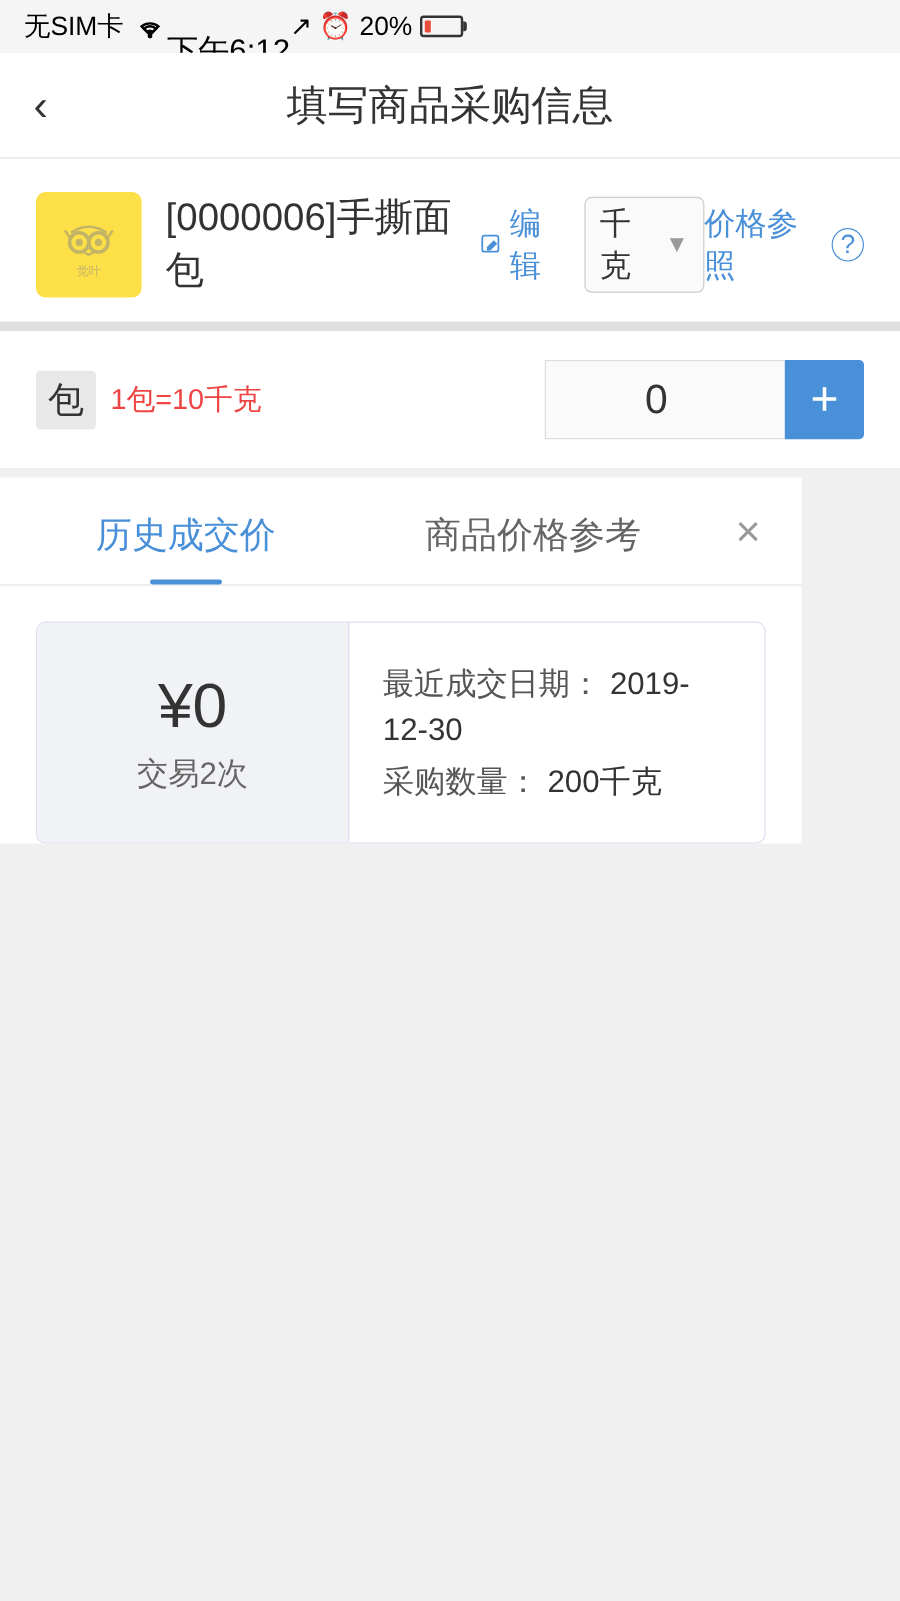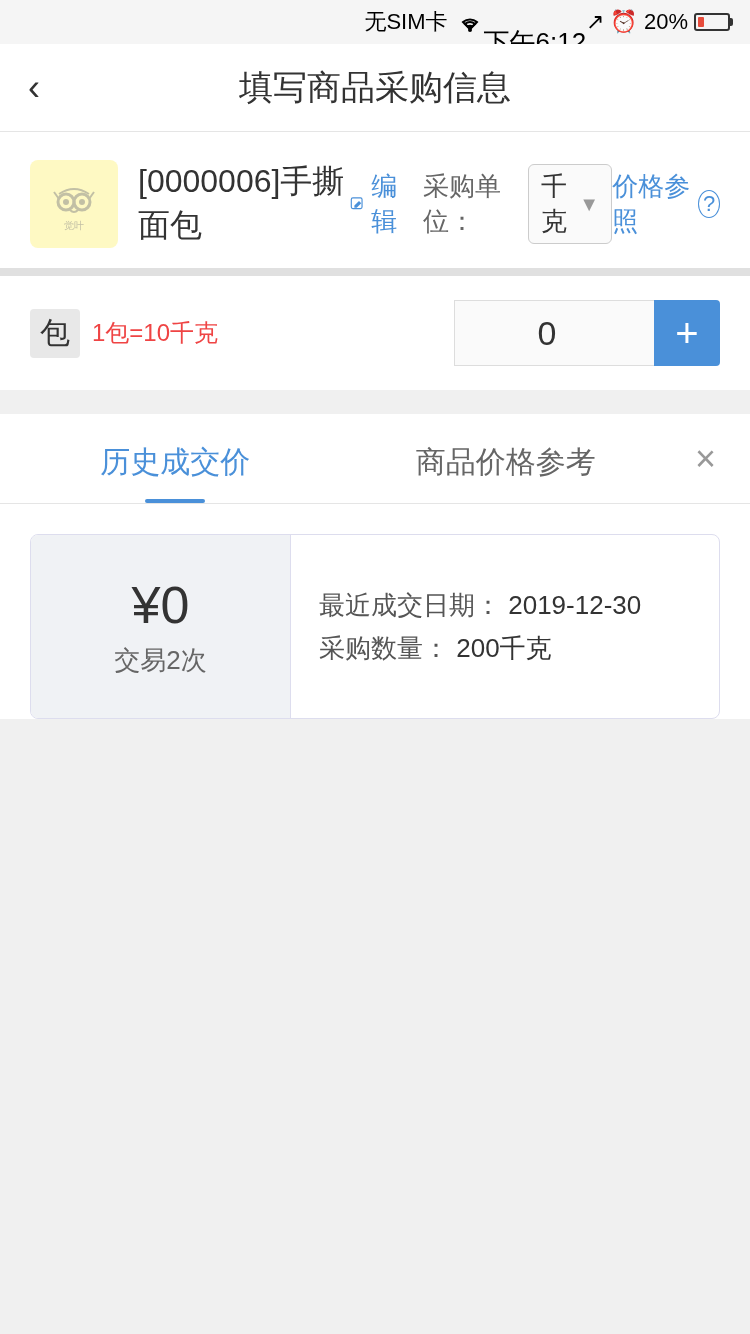--- a/index.html
+++ b/index.html
@@ -12,21 +12,21 @@
       overflow-x: hidden;
     }
 
     
     .status-bar {
       width: 750px;
       height: 44px;
       background: #f5f5f5;
       display: flex;
       align-items: center;
-      justify-content: flex-end;
+      justify-content: flex-start;
       padding: 0 20px;
       font-size: 24px;
     }
     .status-left {
       display: flex;
       align-items: center;
       gap: 8px;
       font-size: 22px;
       color: #000;
     }
@@ -105,21 +105,21 @@
       gap: 16px;
     }
     .product-header {
       display: flex;
       align-items: flex-start;
       gap: 20px;
     }
     .product-thumb {
       width: 88px;
       height: 88px;
-      background: #fef9c3;
+      background: #fde047;
       border-radius: 8px;
       display: flex;
       align-items: center;
       justify-content: center;
       flex-shrink: 0;
       overflow: hidden;
     }
     .product-thumb svg {
       width: 60px;
       height: 60px;
@@ -234,23 +234,23 @@
       font-size: 40px;
       display: flex;
       align-items: center;
       justify-content: center;
       cursor: pointer;
       border-radius: 0 4px 4px 0;
     }
 
     
     .bottom-panel {
-      width: 750px;
+      width: 668px;
       background: #fff;
-      margin-top: 24px;
+      margin-top: 8px;
     }
 
     
     .tabs-row {
       display: flex;
       align-items: center;
       border-bottom: 1px solid #e5e5e5;
       position: relative;
       padding: 0 10px;
     }
@@ -391,21 +391,20 @@
         <span class="edit-btn">
           <svg width="22" height="22" viewBox="0 0 22 22">
             <rect x="3" y="3" width="14" height="14" rx="2" fill="none" stroke="#4a90d9" stroke-width="1.5"></rect>
             <path d="M7 13 l6-6 3 3-6 6H7v-3z" fill="#4a90d9"></path>
           </svg>
           <span>编辑</span>
         </span>
       </div>
       <div class="product-unit-row">
         <div style="display:flex;align-items:center;gap:8px;">
-          <span class="unit-label">采购单位：</span>
           <div class="unit-select">
             <span>千克</span>
             <span style="font-size:20px;color:#999;">▼</span>
           </div>
         </div>
         <div class="price-ref">
           <span>价格参照</span>
           <span style="width:28px;height:28px;border:1.5px solid #4a90d9;border-radius:50%;display:flex;align-items:center;justify-content:center;font-size:22px;">?</span>
         </div>
       </div>

